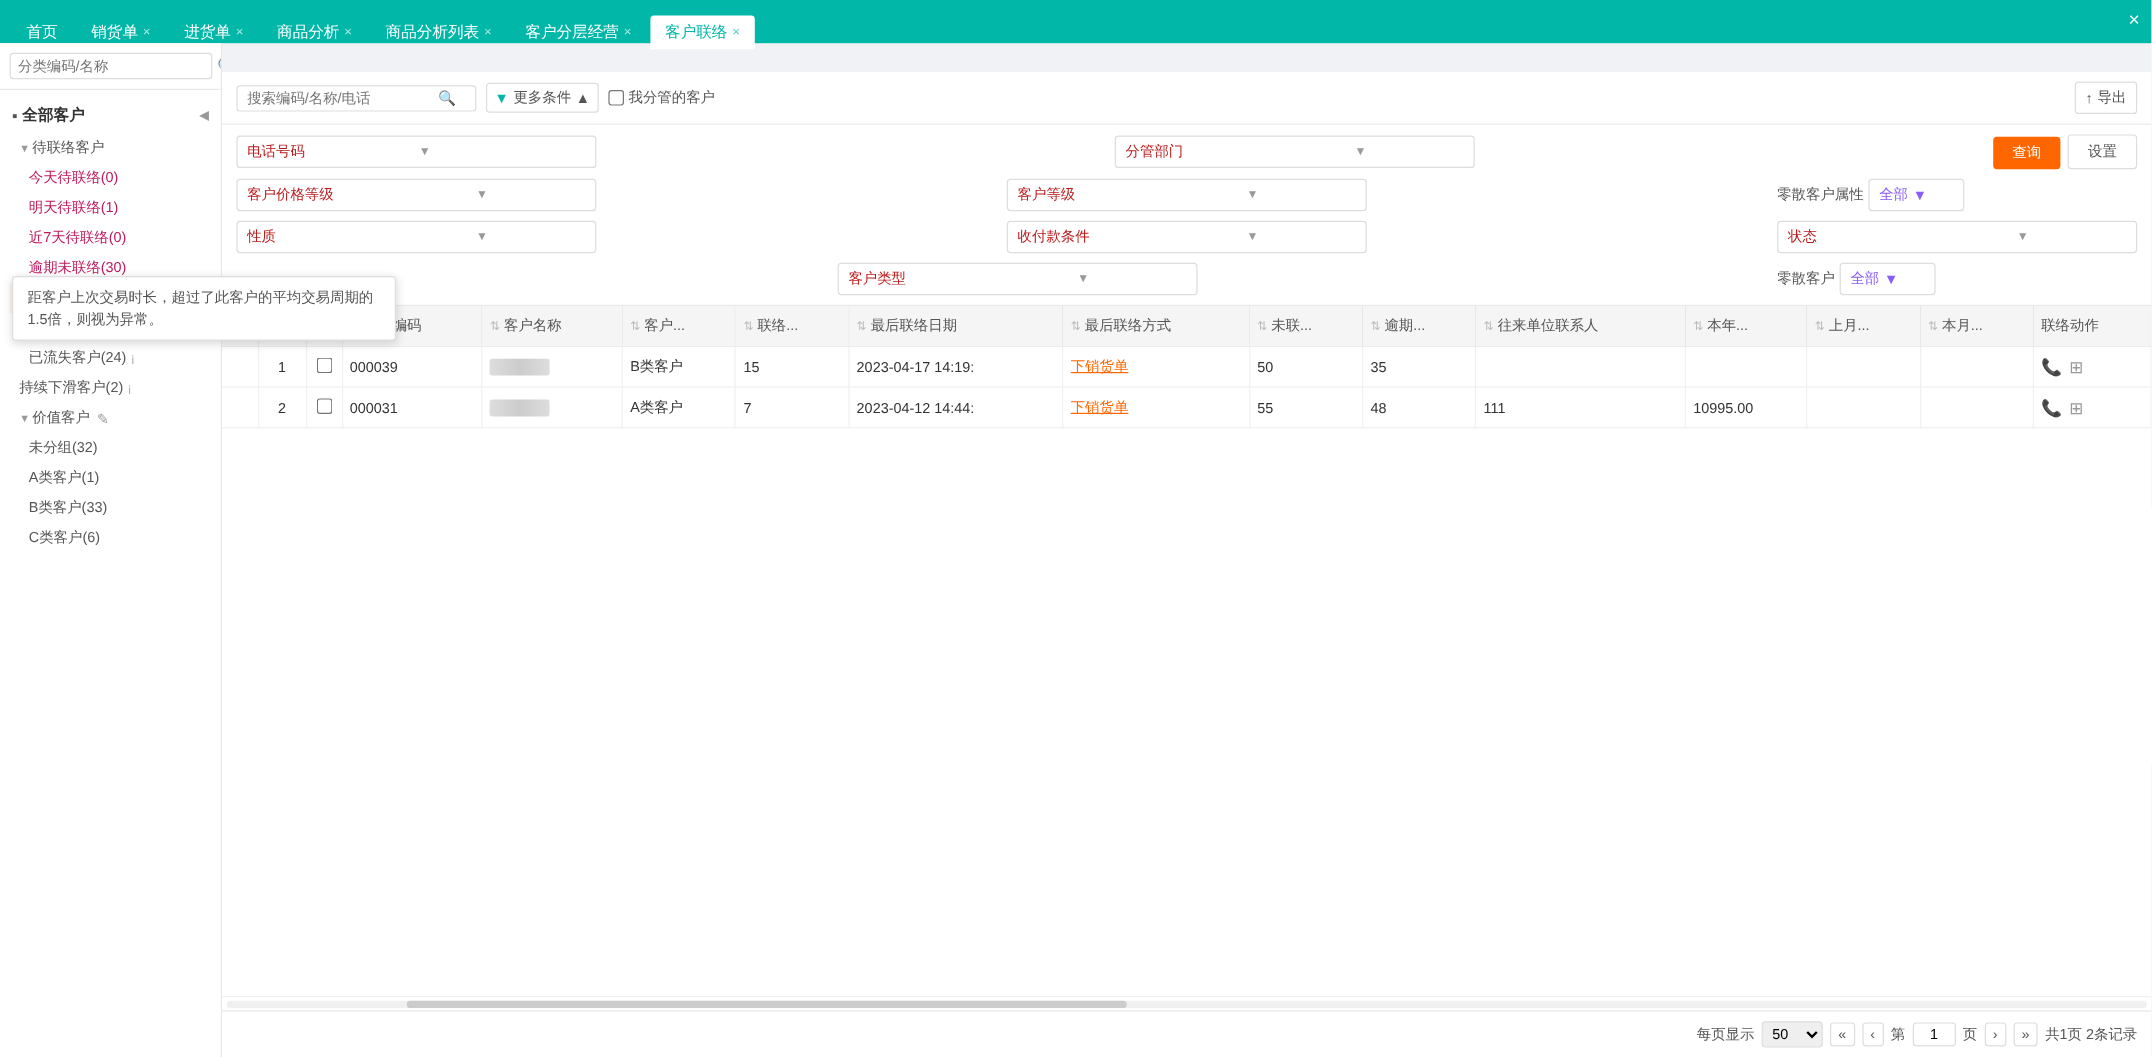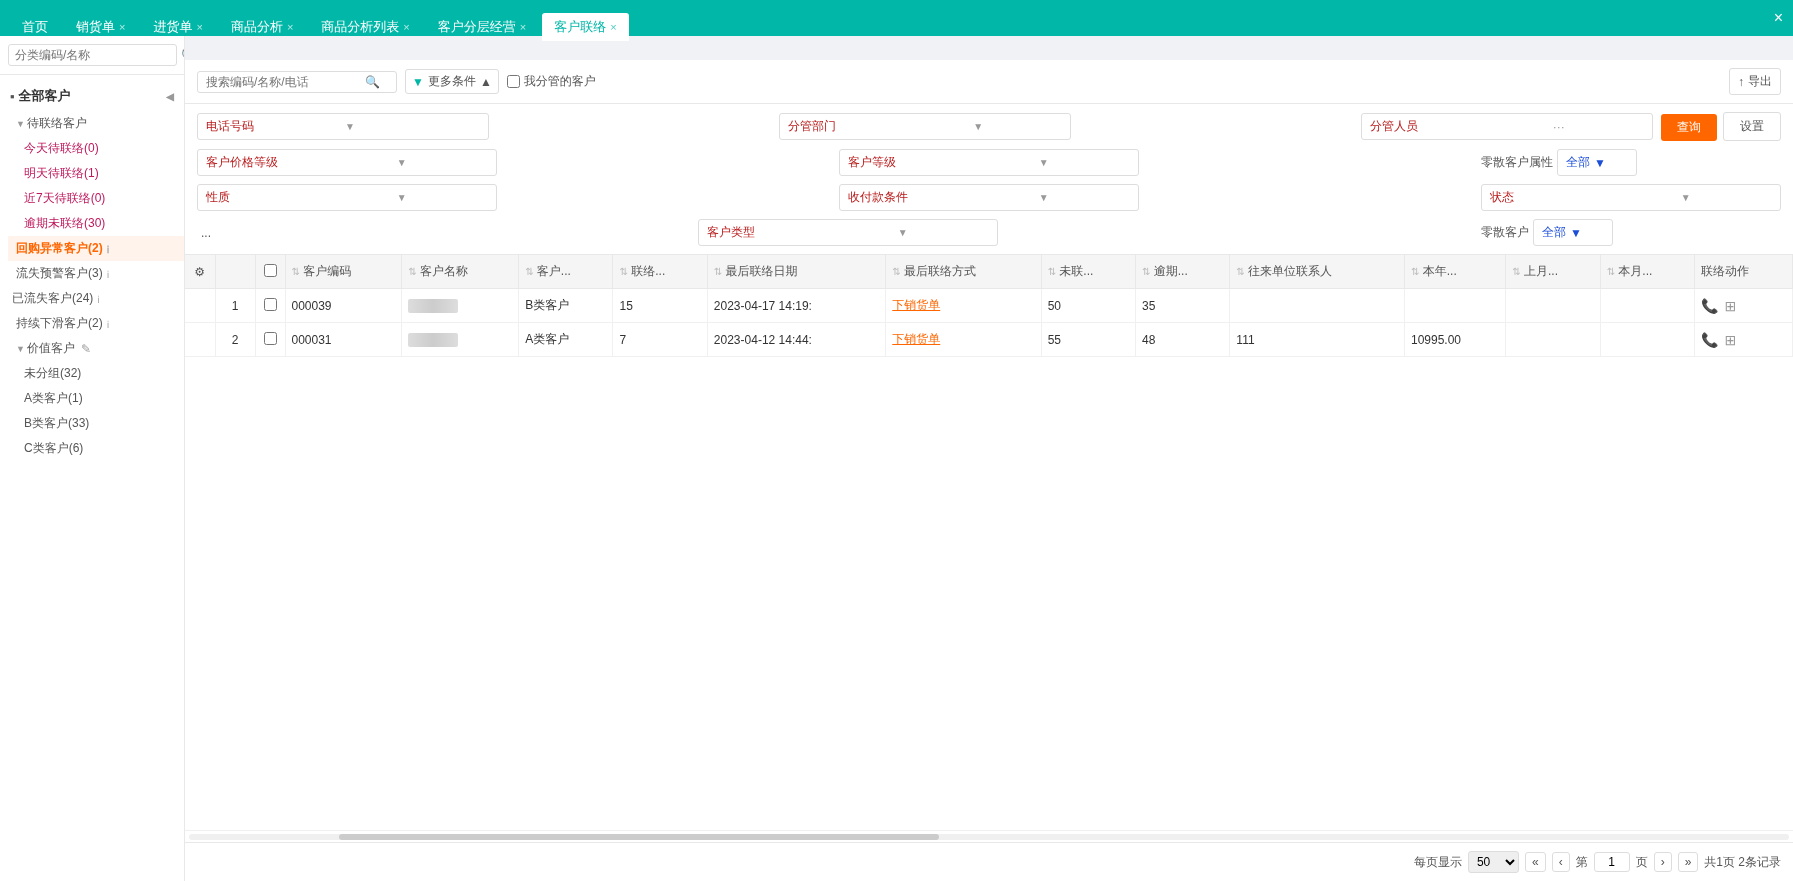--- a/index.html
+++ b/index.html
@@ -104,21 +104,21 @@
       border-radius: 3px; padding: 4px 8px; min-width: 180px; flex: 1;
       max-width: 300px; cursor: pointer; background: #fff; gap: 4px;
     }
     .filter-item span { flex: 1; color: #b91c1c; font-size: 12px; }
     .filter-item .caret { color: #999; font-size: 10px; }
     .filter-label { color: #555; font-size: 12px; white-space: nowrap; }
     .filter-select-wrap {
       display: flex; align-items: center; border: 1px solid #ddd;
       border-radius: 3px; padding: 4px 8px; min-width: 80px; cursor: pointer; gap: 4px;
     }
-    .filter-select-wrap span { color: #1d4ed8; font-size: 12px; }
+    .filter-select-wrap span { color: #8b5cf6; font-size: 12px; }
     .action-btns { display: flex; gap: 6px; margin-left: auto; align-items: flex-end; }
     .btn-query {
       background: #ff6600; color: #fff; border: none; border-radius: 3px;
       padding: 5px 16px; cursor: pointer; font-size: 12px;
     }
     .btn-settings {
       background: #fff; color: #555; border: 1px solid #ddd; border-radius: 3px;
       padding: 5px 16px; cursor: pointer; font-size: 12px;
     }
     .filter-more-btn {
@@ -251,21 +251,21 @@
       </div>
 
       <div class="sidebar-item active" style="padding-left:8px; margin-left:8px;">
         <span>回购异常客户(2)</span>
         <span class="info-icon">ℹ</span>
       </div>
       <div class="sidebar-item" style="padding-left:8px; margin-left:8px;">
         <span>流失预警客户(3)</span>
         <span class="info-icon">ℹ</span>
       </div>
-      <div class="sidebar-item" style="padding-left:8px; margin-left:4px;">
+      <div class="sidebar-item" style="padding-left:8px; margin-left:16px;">
         <span>已流失客户(24)</span>
         <span class="info-icon">ℹ</span>
       </div>
       <div class="sidebar-item" style="padding-left:8px; margin-left:8px;">
         <span>持续下滑客户(2)</span>
         <span class="info-icon">ℹ</span>
       </div>
 
       <div class="sidebar-group">
         <div class="sidebar-group-title">
@@ -282,20 +282,23 @@
         <div class="sidebar-item">
           <span>B类客户(33)</span>
         </div>
         <div class="sidebar-item">
           <span>C类客户(6)</span>
         </div>
       </div>
     </div>
   </div>
 
+  <div class="tooltip-box">
+    <span>距客户上次交易时长，超过了此客户的平均交易周期的1.5倍，则视为异常。</span>
+  </div>
 
   <div class="content-area">
 
     <div class="toolbar">
       <div class="search-input-wrap">
         <input type="text" placeholder="搜索编码/名称/电话" style="">
         <span style="color:#999;">🔍</span>
       </div>
       <div class="more-conditions">
         <span style="color:#00b7a8">▼</span>
@@ -321,25 +324,20 @@
           <span>电话号码</span>
           <span class="caret">▼</span>
         </div>
         <div style="flex:1"></div>
         <div class="filter-item">
           <span>分管部门</span>
           <span style="flex:1"></span>
           <span class="caret">▼</span>
         </div>
         <div style="flex:1"></div>
-        <div class="filter-item">
-          <span>分管人员</span>
-          <span style="flex:1"></span>
-          <span style="color:#999; margin-right:4px;">···</span>
-        </div>
         <div class="action-btns">
           <button class="btn-query">查询</button>
           <button class="btn-settings">设置</button>
         </div>
       </div>
 
       <div class="filter-row">
         <div class="filter-item">
           <span>客户价格等级</span>
           <span style="flex:1"></span>

